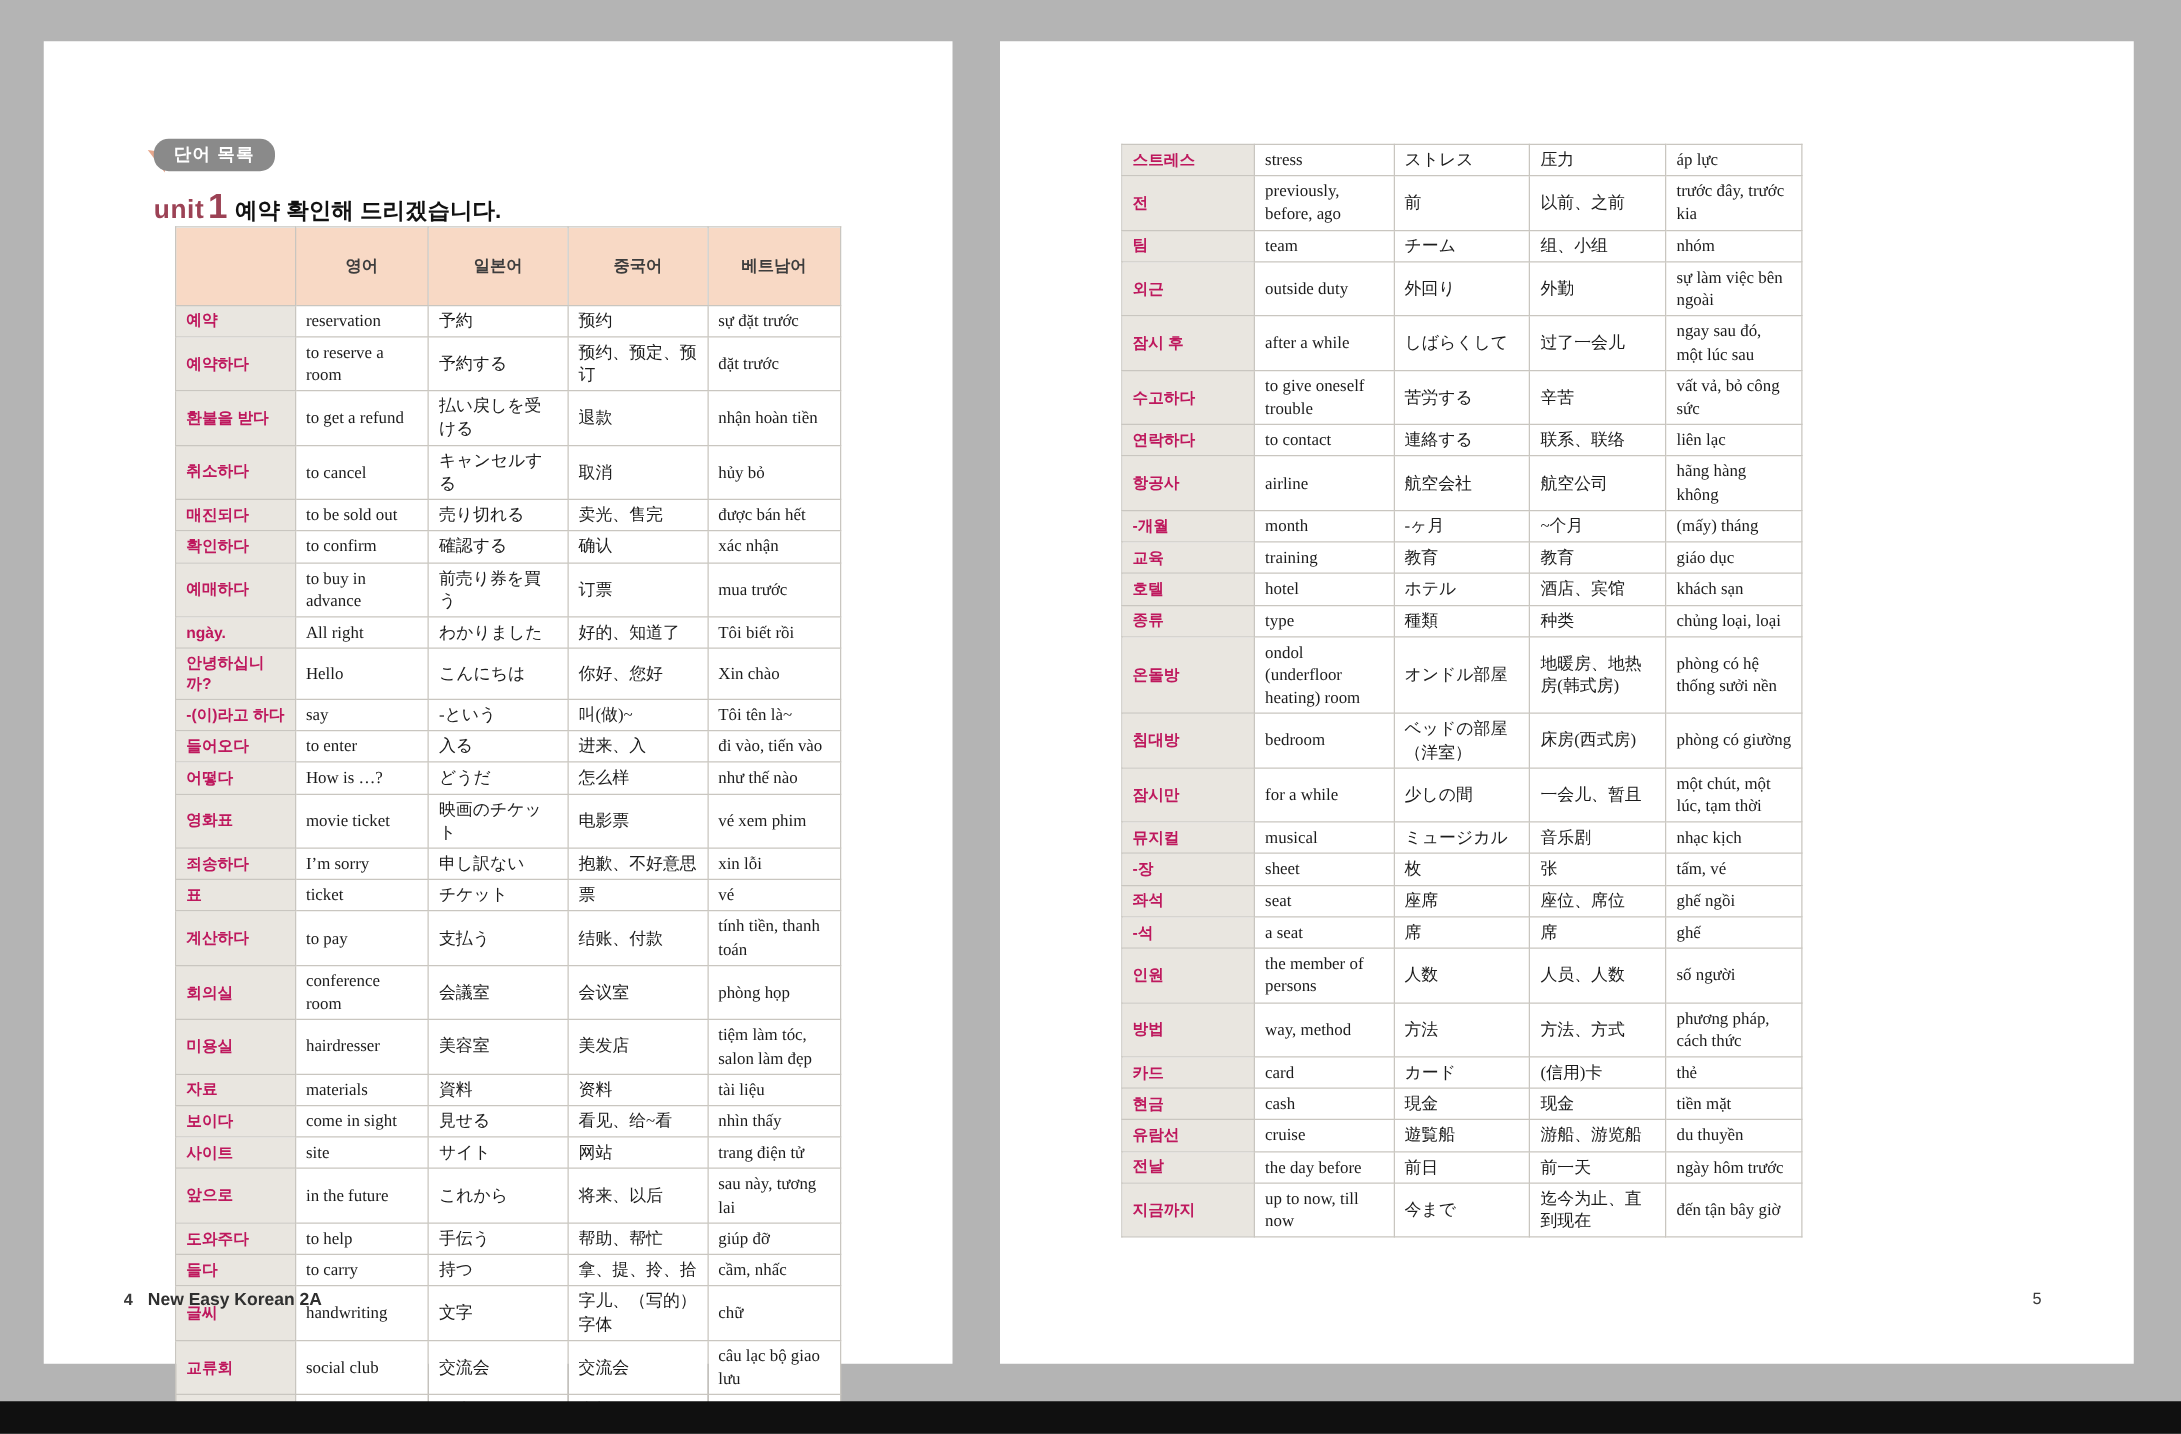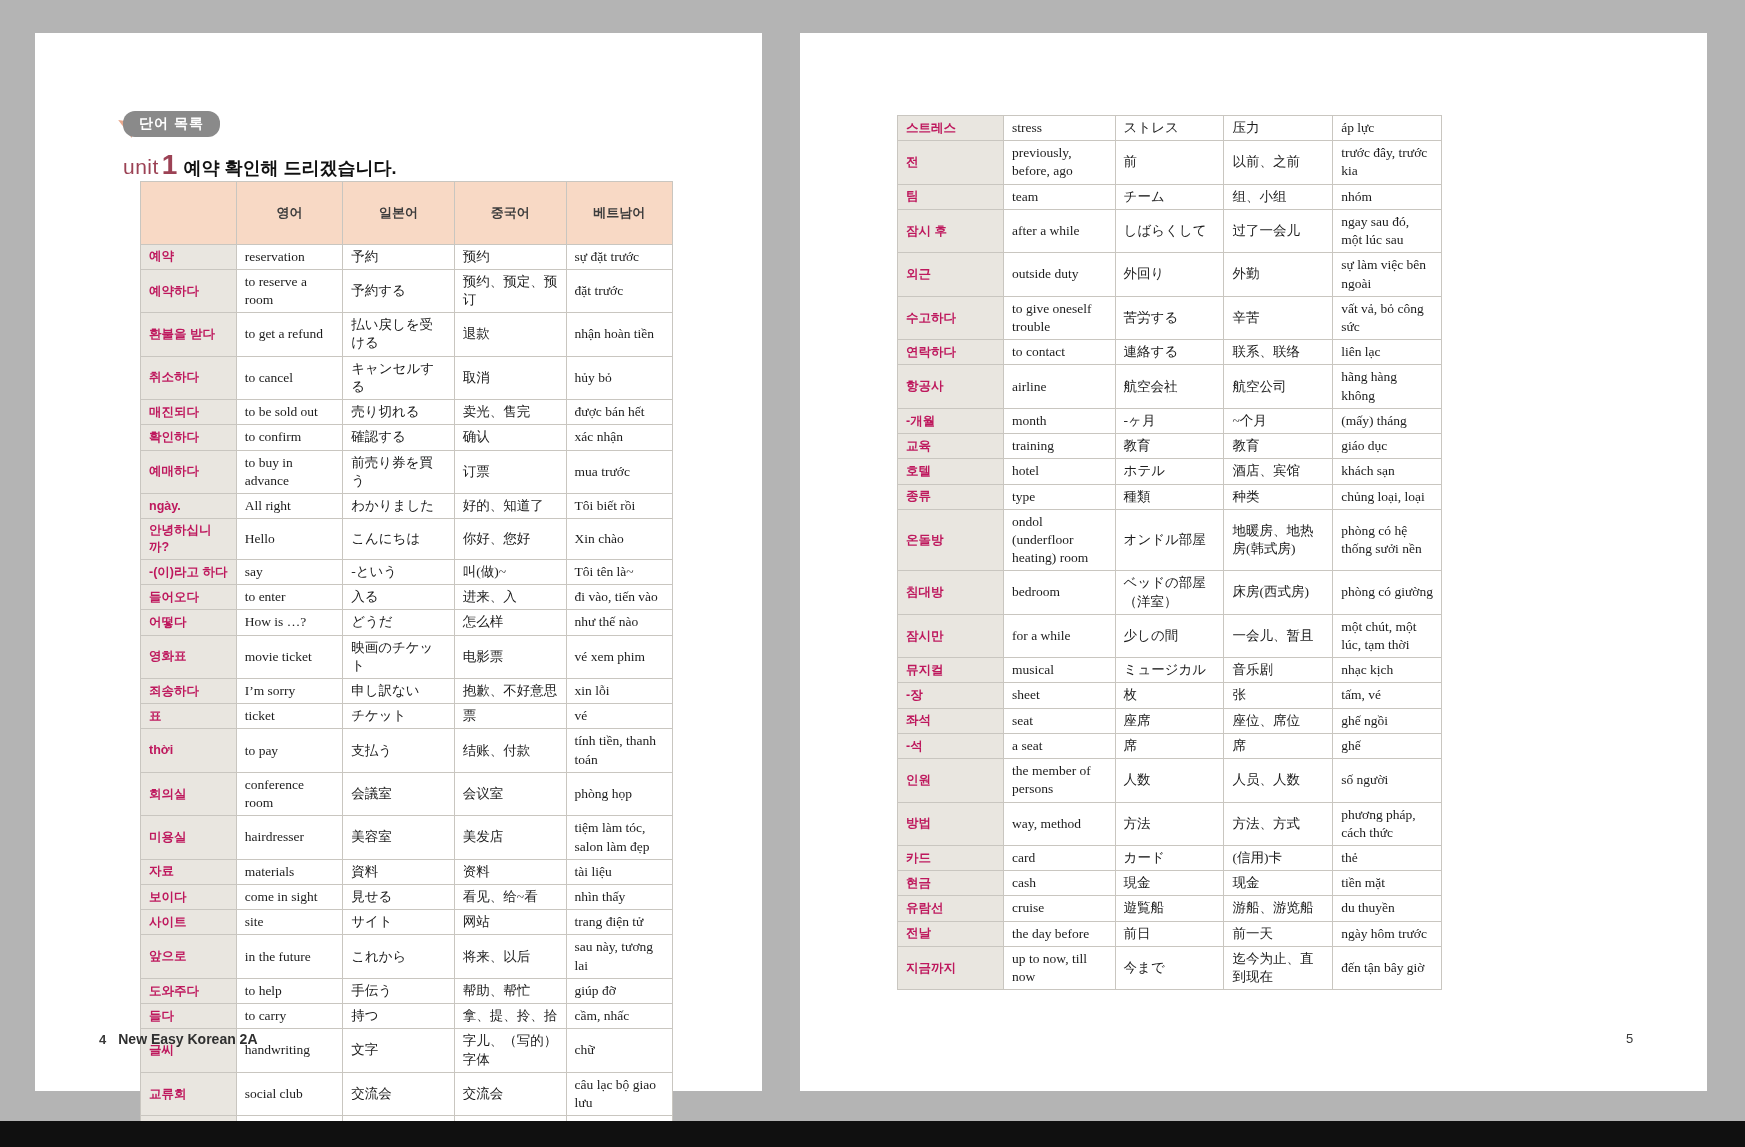--- a/index.html
+++ b/index.html
@@ -18,21 +18,21 @@
   
   .badge-wrap{position:absolute;left:88px;top:78px;}
   .badge-corner{position:absolute;left:-6px;top:10px;width:0;height:0;
     border-left:16px solid transparent;border-top:16px solid var(--corner);
     transform:rotate(8deg);}
   .badge{position:relative;display:inline-block;background:var(--badge);color:#fff;
     font-weight:bold;font-size:14px;letter-spacing:1px;padding:4px 16px;border-radius:12px;}
 
   
   .unit-line{position:absolute;left:88px;top:116px;white-space:nowrap;}
-  .unit-word{color:var(--maroon);font-weight:normal;font-size:21px;letter-spacing:.5px;}
+  .unit-word{color:var(--maroon);font-weight:bold;font-size:21px;letter-spacing:.5px;}
   .unit-num{color:var(--maroon);font-weight:bold;font-size:28px;padding:0 6px 0 3px;}
   .unit-title{color:#111;font-weight:bold;font-size:18px;text-align:center;}
 
   
   table{border-collapse:collapse;table-layout:fixed;}
   .vocab{position:absolute;font-size:13px;}
   .vocab td,.vocab th{border:1px solid var(--border);padding:3px 8px;vertical-align:middle;
     color:var(--ink);line-height:1.35;overflow:hidden;}
   .vocab th{background:var(--peach);font-weight:bold;font-size:13px;text-align:center;
     color:#3d3d3d;padding:22px 8px;}
@@ -180,21 +180,21 @@
           <td class="tr">xin lỗi</td>
         </tr>
         <tr>
           <td class="ko">표</td>
           <td class="tr">ticket</td>
           <td class="tr">チケット</td>
           <td class="tr">票</td>
           <td class="tr">vé</td>
         </tr>
         <tr>
-          <td class="ko">thời</td>
+          <td class="ko">계산하다</td>
           <td class="tr">to pay</td>
           <td class="tr">支払う</td>
           <td class="tr">结账、付款</td>
           <td class="tr">tính tiền, thanh toán</td>
         </tr>
         <tr>
           <td class="ko">회의실</td>
           <td class="tr">conference room</td>
           <td class="tr">会議室</td>
           <td class="tr">会议室</td>
@@ -302,32 +302,32 @@
           <td class="tr">trước đây, trước kia</td>
         </tr>
         <tr>
           <td class="ko">팀</td>
           <td class="tr">team</td>
           <td class="tr">チーム</td>
           <td class="tr">组、小组</td>
           <td class="tr">nhóm</td>
         </tr>
         <tr>
+          <td class="ko">외근</td>
+          <td class="tr">outside duty</td>
+          <td class="tr">外回り</td>
+          <td class="tr">外勤</td>
+          <td class="tr">sự làm việc bên ngoài</td>
+        </tr>
+        <tr>
           <td class="ko">잠시 후</td>
           <td class="tr">after a while</td>
           <td class="tr">しばらくして</td>
           <td class="tr">过了一会儿</td>
           <td class="tr">ngay sau đó, một lúc sau</td>
-        </tr>
-        <tr>
-          <td class="ko">외근</td>
-          <td class="tr">outside duty</td>
-          <td class="tr">外回り</td>
-          <td class="tr">外勤</td>
-          <td class="tr">sự làm việc bên ngoài</td>
         </tr>
         <tr>
           <td class="ko">수고하다</td>
           <td class="tr">to give oneself trouble</td>
           <td class="tr">苦労する</td>
           <td class="tr">辛苦</td>
           <td class="tr">vất vả, bỏ công sức</td>
         </tr>
         <tr>
           <td class="ko">연락하다</td>

